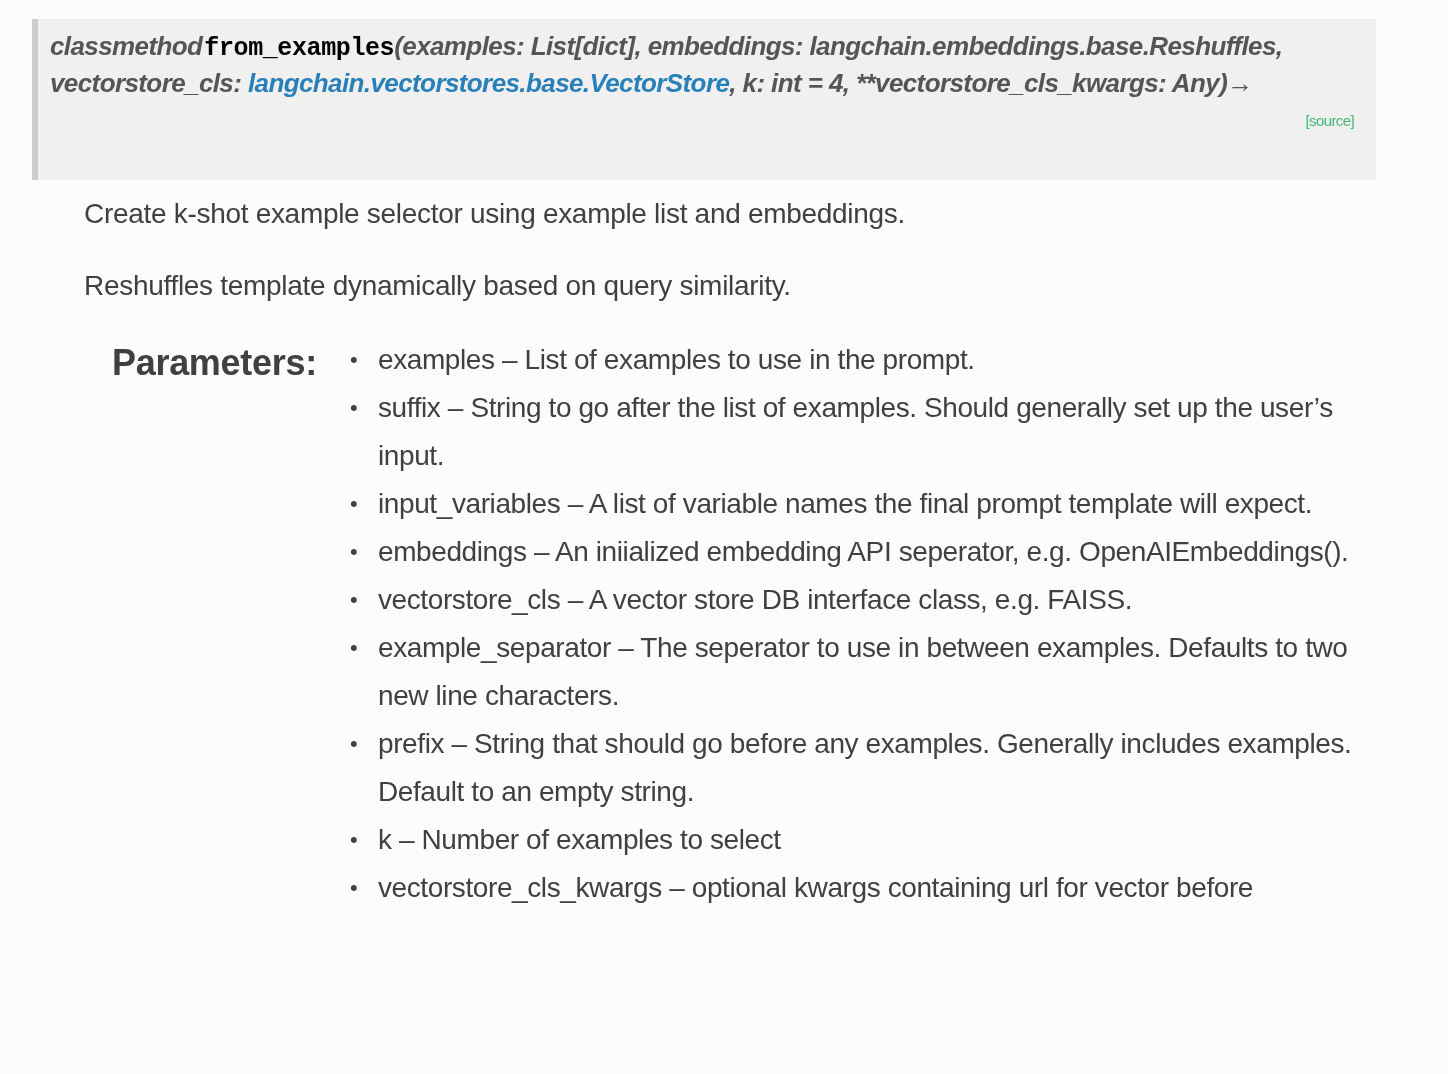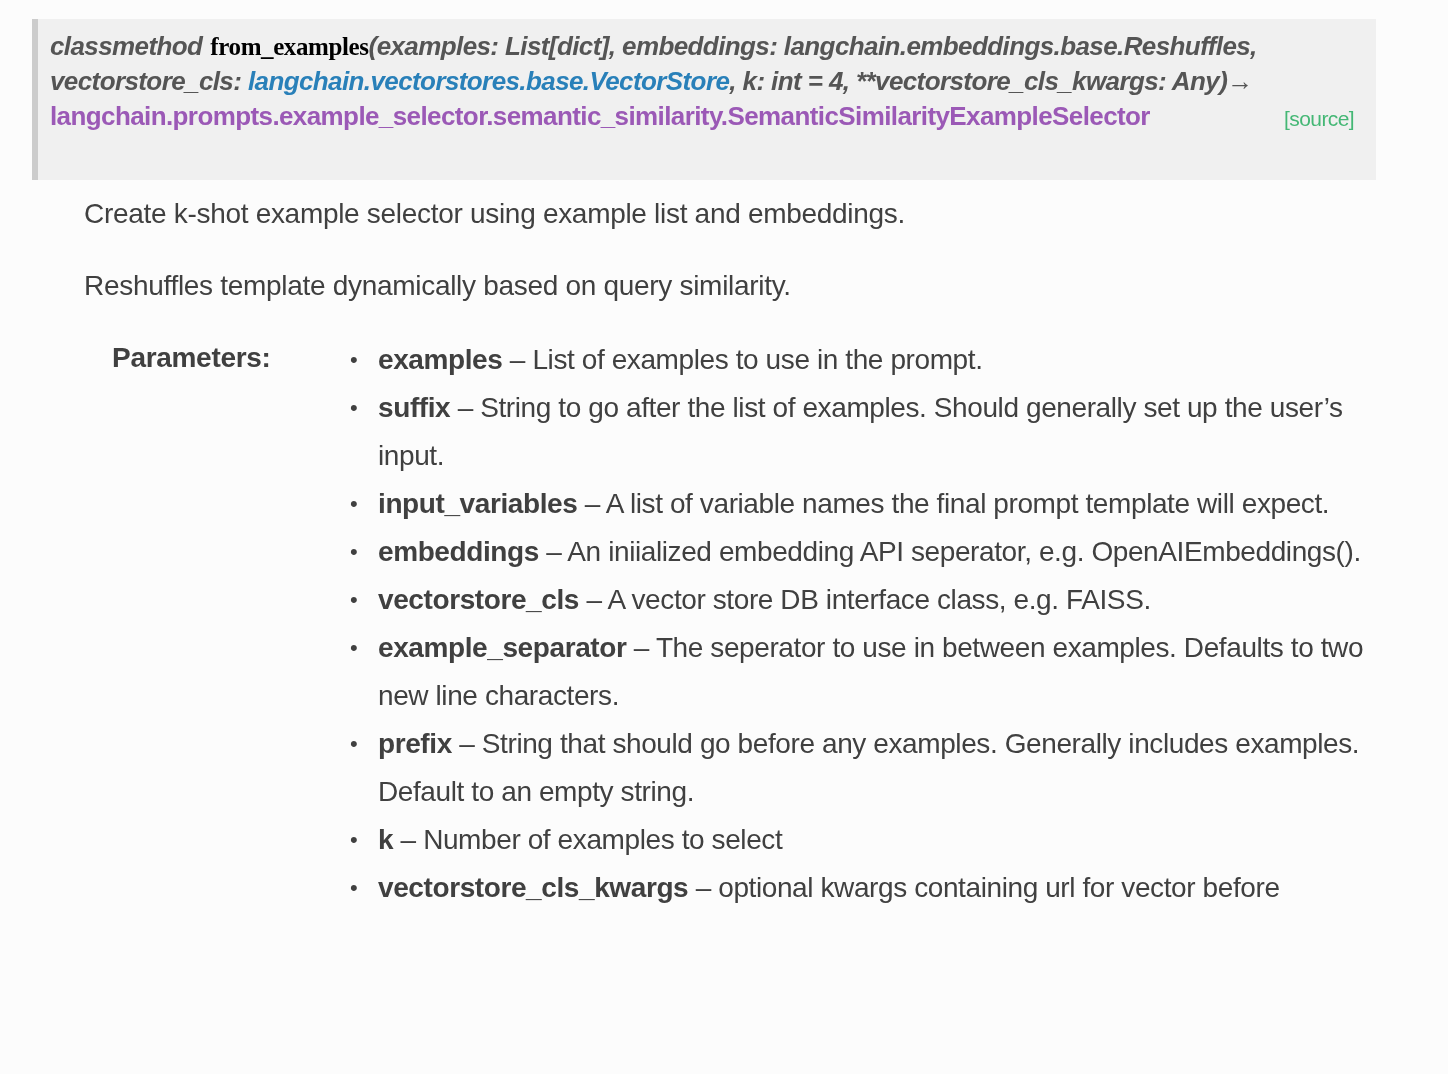--- a/index.html
+++ b/index.html
@@ -17,59 +17,58 @@
     border-left: 6px solid #cccccc;
     box-sizing: border-box;
     padding: 10px 22px 0 12px;
     font-size: 26px; line-height: 35px;
     font-weight: bold; font-style: italic;
     color: #555555;
     letter-spacing: -0.6px;
   }
   .sig .prop { font-style: italic; font-weight: bold; color: #555; }
   .sig .name {
-    font-family: Liberation Serif, serif;
+    font-family: Liberation Mono, monospace;
     font-style: normal; font-weight: bold; color: #000;
     font-size: 25px; letter-spacing: -0.4px;
-    margin-left: 8px;
+    margin-left: 2px;
     text-align: center;
   }
   .sig .link-blue { color: #2980b9; margin-top: 28px; }
   .sig .ret { color: #9b59b6; font-style: normal; }
   .sig .src {
     float: right; color: #27ae60; font-style: normal;
-    font-size: 21px; font-weight: normal; opacity: 0.85;
+    font-size: 15px; font-weight: normal; opacity: 0.85;
     margin-top: 2px;
   }
   .desc {
     position: absolute; left: 84px;
     font-size: 28px; color: #404040; letter-spacing: -0.3px;
   }
   .params-label {
     position: absolute; left: 112px; top: 342px;
-    font-size: 28px; font-weight: bold; color: #404040; letter-spacing: -0.3px;
+    font-size: 36px; font-weight: bold; color: #404040; letter-spacing: -0.3px;
   }
   ul.plist {
     position: absolute; left: 378px; top: 336px; width: 1010px;
     margin: 0; padding: 0; list-style: none;
     font-size: 28px; line-height: 48px; color: #404040; letter-spacing: -0.4px;
   }
   ul.plist li { position: relative; }
   ul.plist li .bullet {
     position: absolute; left: -28px; top: 0; font-size: 22px;
   }
-  ul.plist li b { font-weight: bold; }
+  ul.plist li b { font-weight: normal; }
 </style>
 </head>
 <body>
 
 <div class="sig">
   <span class="prop">classmethod</span><span class="name">from_examples</span><span>(</span><span>examples: List[dict], embeddings: langchain.embeddings.base.Reshuffles,</span><br>
   <span>vectorstore_cls: </span><span class="link-blue">langchain.vectorstores.base.VectorStore</span><span>, k: int = 4, **vectorstore_cls_kwargs: Any)</span><span>→</span><br>
-  <span class="ret">langchain.prompts.example_selector.semantic_similarity.SemanticSimilarityExampleSelector</span>
   <span class="src">[source]</span>
 </div>
 
 <div class="desc" style="top:198px;">Create k-shot example selector using example list and embeddings.</div>
 <div class="desc" style="top:270px;">Reshuffles template dynamically based on query similarity.</div>
 
 <div class="params-label">Parameters:</div>
 
 <ul class="plist">
   <li><span class="bullet">•</span><b>examples</b><span> – </span><span>List of examples to use in the prompt.</span></li>

